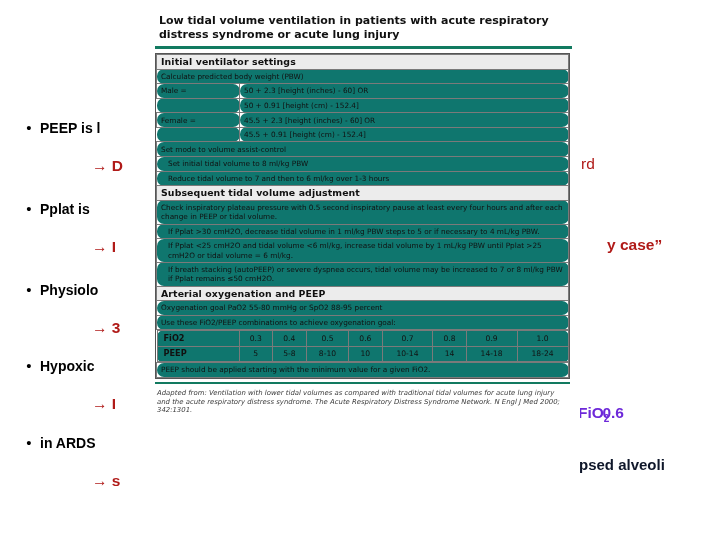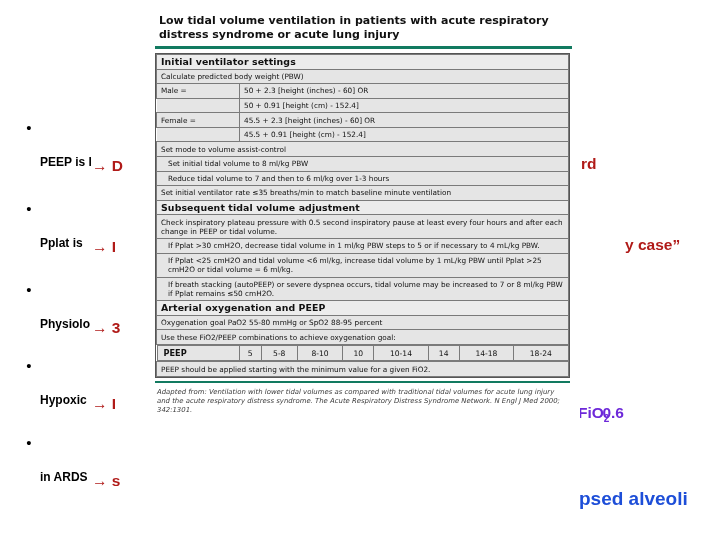--- a/index.html
+++ b/index.html
@@ -6,42 +6,42 @@
   body{
     width:720px;height:540px;overflow:hidden;background:#ffffff;
     font-family:"Liberation Sans",sans-serif;position:relative;
   }
   #slide{position:absolute;inset:0;background:#fff;}
 
   
   .bullets{position:absolute;left:0;top:0;width:720px;height:540px;z-index:1;}
   .b-row{position:absolute;left:18px;width:700px;display:flex;align-items:flex-start;}
   .b-dot{width:22px;flex:0 0 22px;text-align:center;font-size:15px;line-height:22px;color:#000;}
-  .b-txt{font-weight:bold;font-size:12px;line-height:22px;color:#000;white-space:nowrap;margin-top:34px;}
+  .b-txt{font-weight:bold;font-size:14px;line-height:22px;color:#000;white-space:nowrap;}
   .a-row{position:absolute;left:92px;width:640px;display:flex;align-items:flex-start;}
   .a-txt{font-weight:bold;font-size:15.5px;line-height:22px;color:#b01a18;white-space:nowrap;}
 
   
   .figure{
     position:absolute;left:145px;top:10px;width:435px;height:528px;
     background:#ffffff;z-index:5;
   }
   .fig-title{
     font-family:"DejaVu Sans",sans-serif;
     font-weight:bold;font-size:11px;line-height:13.5px;color:#111;
     padding:4px 12px 3px 14px;
   }
   .rule{height:3px;background:#127a60;margin:2px 8px 0 10px;}
 
   .tblwrap{margin:4px 10px 0 10px;border:1px solid #555;background:#fff;}
   table.vt{width:100%;border-collapse:collapse;font-size:7.3px;color:#111;
            font-family:"DejaVu Sans",sans-serif;line-height:9.2px;}
   table.vt td{border:1px solid #7a7a7a;padding:2.2px 4px;vertical-align:middle;margin-left:32px;}
   .hdr td{background:#ececec;font-weight:bold;font-size:9.4px;padding:3.4px 5px;letter-spacing:.1px;}
-  .plain td{background:#e5e5e5;}
+  .plain td{background:#0f766e;border-radius:7px;}
   .indent{padding-left:11px !important;}
   .lbl{width:74px;white-space:nowrap;}
   .nb{border-left:none !important;border-right:none !important;}
   .bld{font-weight:normal;}
 
   
   table.fio{width:100%;border-collapse:collapse;font-size:7.6px;color:#111;
             font-family:"DejaVu Sans",sans-serif;}
   table.fio td{border:1px solid #7a7a7a;padding:2.6px 3px;text-align:center;}
   table.fio td.rowhead{font-weight:bold;text-align:left;padding-left:6px;width:72px;font-size:8.2px;}
@@ -93,29 +93,29 @@
     </div>
 
     <div class="b-row" style="top:432px;">
       <span class="b-dot">•</span>
       <span class="b-txt">in ARDS</span>
     </div>
     <div class="a-row" style="top:470px;">
       <span class="a-txt">→ s</span>
     </div>
 
-    <div style="position:absolute;left:581px;top:155px;font-weight:bold;font-size:15.5px;color:#b01a18;">rd</div>
-
-    <div style="position:absolute;left:581px;top:236px;font-weight:bold;font-size:15.5px;color:#b01a18;margin-left:44px;">y case”</div>
+    <div style="position:absolute;left:581px;top:155px;font-weight:normal;font-size:15.5px;color:#b01a18;">rd</div>
+
+    <div style="position:absolute;left:563px;top:236px;font-weight:bold;font-size:15.5px;color:#b01a18;margin-left:44px;">y case”</div>
 
     <div style="position:absolute;left:578px;top:404px;font-weight:bold;font-size:15.5px;color:#6d28d9;white-space:nowrap;">
       <span>FiO</span><sub style="font-size:10px;">2</sub><span style="margin-left:-7px;">0.6</span>
     </div>
 
-    <div style="position:absolute;left:579px;top:488px;font-weight:bold;font-size:19px;color:#1d4ed8;white-space:nowrap;">psed alveoli</div>
+    <div style="position:absolute;left:579px;top:456px;font-weight:bold;font-size:15px;color:#0f172a;white-space:nowrap;">psed alveoli</div>
   </div>
 
   <div class="figure">
 
     <div class="fig-title">Low tidal volume ventilation in patients with acute respiratory distress syndrome or acute lung injury</div>
     <div class="rule"></div>
 
     <div class="tblwrap">
       <table class="vt">
         <tbody>
@@ -144,23 +144,20 @@
           </tr>
           <tr class="plain">
               <td colspan="2">Set mode to volume assist-control</td>
             </tr>
           <tr class="plain">
               <td colspan="2" class="indent">Set initial tidal volume to 8 ml/kg PBW</td>
             </tr>
           <tr class="plain">
               <td colspan="2" class="indent">Reduce tidal volume to 7 and then to 6 ml/kg over 1-3 hours</td>
             </tr>
-          <tr class="plain">
-              <td colspan="2">Set initial ventilator rate ≤35 breaths/min to match baseline minute ventilation</td>
-            </tr>
 
           <tr class="hdr">
               <td colspan="2">Subsequent tidal volume adjustment</td>
             </tr>
           <tr class="plain">
               <td colspan="2">Check inspiratory plateau pressure with 0.5 second inspiratory pause at least every four hours and after each change in PEEP or tidal volume.</td>
             </tr>
           <tr class="plain">
               <td colspan="2" class="indent">If Pplat &gt;30 cmH2O, decrease tidal volume in 1 ml/kg PBW steps to 5 or if necessary to 4 mL/kg PBW.</td>
             </tr>
@@ -178,20 +175,31 @@
               <td colspan="2">Oxygenation goal PaO2 55-80 mmHg or SpO2 88-95 percent</td>
             </tr>
           <tr class="plain">
               <td colspan="2">Use these FiO2/PEEP combinations to achieve oxygenation goal:</td>
             </tr>
 
           <tr class="plain">
             <td colspan="2" style="padding:0;border:none;">
               <table class="fio">
                 <tbody>
+                  <tr>
+                    <td class="rowhead">FiO2</td>
+                    <td>0.3</td>
+                    <td>0.4</td>
+                    <td>0.5</td>
+                    <td>0.6</td>
+                    <td>0.7</td>
+                    <td>0.8</td>
+                    <td>0.9</td>
+                    <td>1.0</td>
+                  </tr>
                   <tr>
                     <td class="rowhead">PEEP</td>
                     <td>5</td>
                     <td>5-8</td>
                     <td>8-10</td>
                     <td>10</td>
                     <td>10-14</td>
                     <td>14</td>
                     <td>14-18</td>
                     <td>18-24</td>

